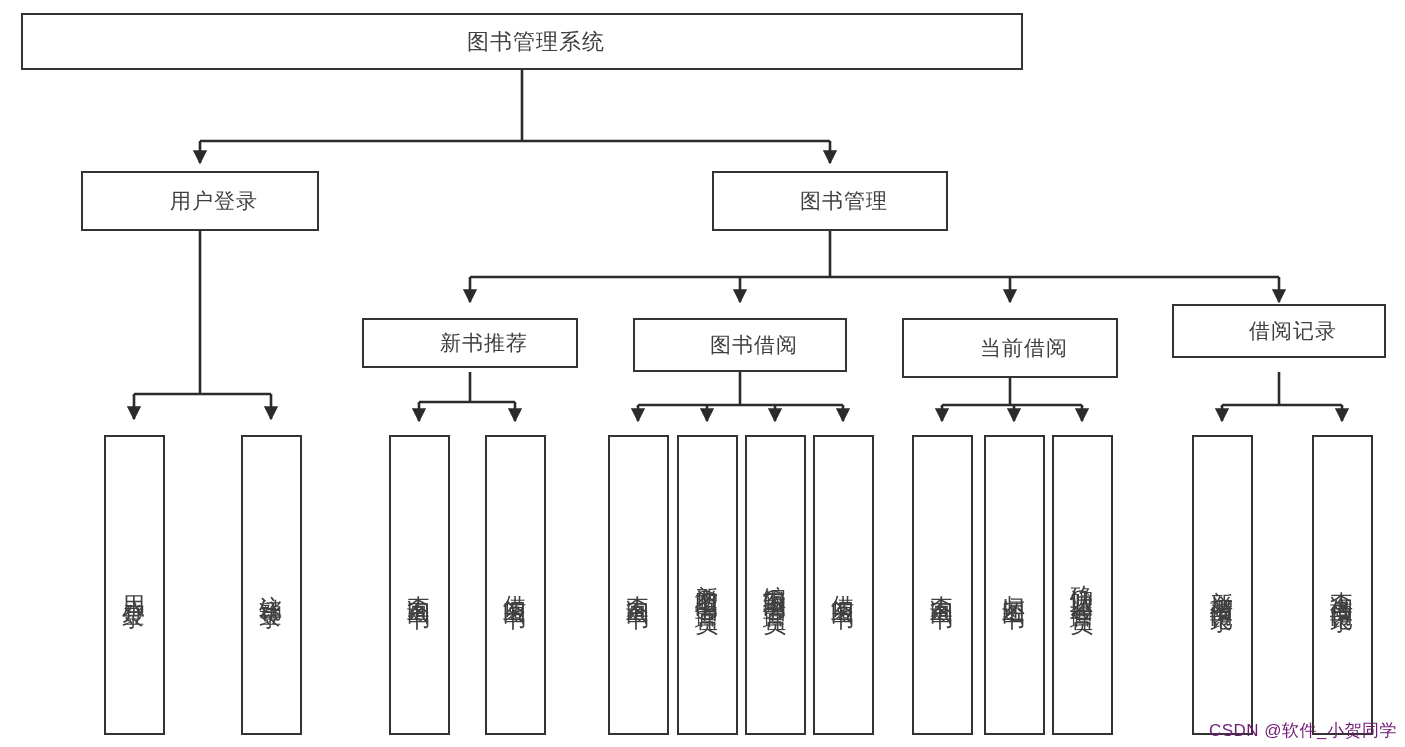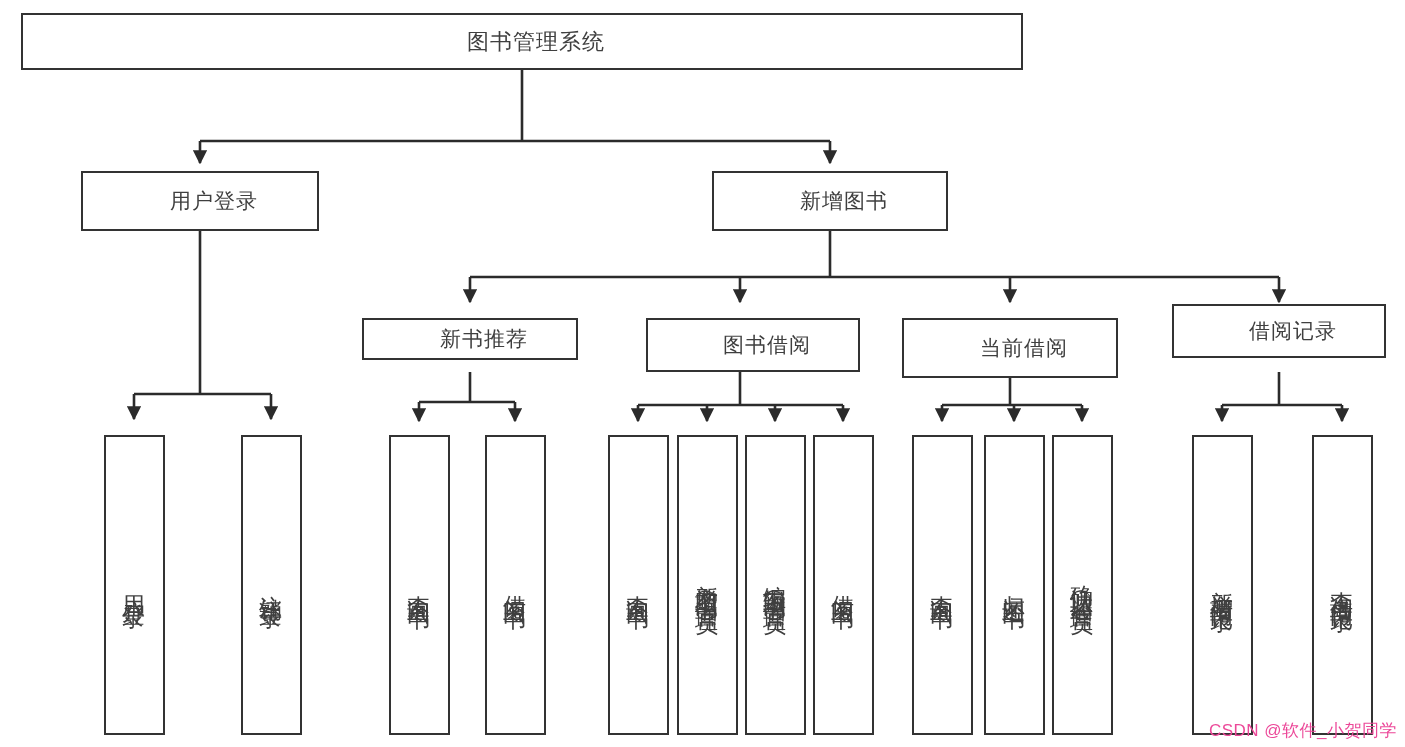--- a/index.html
+++ b/index.html
@@ -47,21 +47,21 @@
     padding: 4px 0;
   }
   .node.root {
     font-size: 22px;
   }
   #watermark {
     position: absolute;
     right: 8px;
     bottom: 5px;
     font-size: 17px;
-    color: #ec4899;
+    color: #701a75;
     z-index: 3;
     white-space: nowrap;
     letter-spacing: 0.5px;
     margin-left: 20px;
   }
 </style>
 </head>
 <body>
 
 <div id="canvas">
@@ -112,24 +112,24 @@
       <path d="M 1279 372 L 1279 405"></path>
       <path d="M 1222 405 L 1342 405"></path>
       <path d="M 1222 405 L 1222 421" marker-end="url(#arrow)"></path>
       <path d="M 1342 405 L 1342 421" marker-end="url(#arrow)"></path>
     </g>
   </svg>
 
   <div class="node root horizontal" style="left: 21px; top: 13px; width: 1002px; height: 57px;">图书管理系统</div>
 
   <div class="node horizontal" style="left: 81px; top: 171px; width: 238px; height: 60px;">用户登录</div>
-  <div class="node horizontal" style="left: 712px; top: 171px; width: 236px; height: 60px;">新增图书</div>
+  <div class="node horizontal" style="left: 712px; top: 171px; width: 236px; height: 60px;">图书管理</div>
 
-  <div class="node horizontal" style="left: 362px; top: 318px; width: 216px; height: 42px;">新书推荐</div>
-  <div class="node horizontal" style="left: 646px; top: 318px; width: 214px; height: 54px;">图书借阅</div>
+  <div class="node horizontal" style="left: 362px; top: 318px; width: 216px; height: 50px;">新书推荐</div>
+  <div class="node horizontal" style="left: 633px; top: 318px; width: 214px; height: 54px;">图书借阅</div>
   <div class="node horizontal" style="left: 902px; top: 318px; width: 216px; height: 60px;">当前借阅</div>
   <div class="node horizontal" style="left: 1172px; top: 304px; width: 214px; height: 54px;">借阅记录</div>
 
   <div class="node vertical" style="left: 104px; top: 435px; width: 61px; height: 300px;">用户登录</div>
   <div class="node vertical" style="left: 241px; top: 435px; width: 61px; height: 300px;">注销登录</div>
   <div class="node vertical" style="left: 389px; top: 435px; width: 61px; height: 300px;">查询图书</div>
   <div class="node vertical" style="left: 485px; top: 435px; width: 61px; height: 300px;">借阅图书</div>
   <div class="node vertical" style="left: 608px; top: 435px; width: 61px; height: 300px;">查询图书</div>
   <div class="node vertical" style="left: 677px; top: 435px; width: 61px; height: 300px;">新增图书（管理员）</div>
   <div class="node vertical" style="left: 745px; top: 435px; width: 61px; height: 300px;">编辑图书（管理员）</div>

